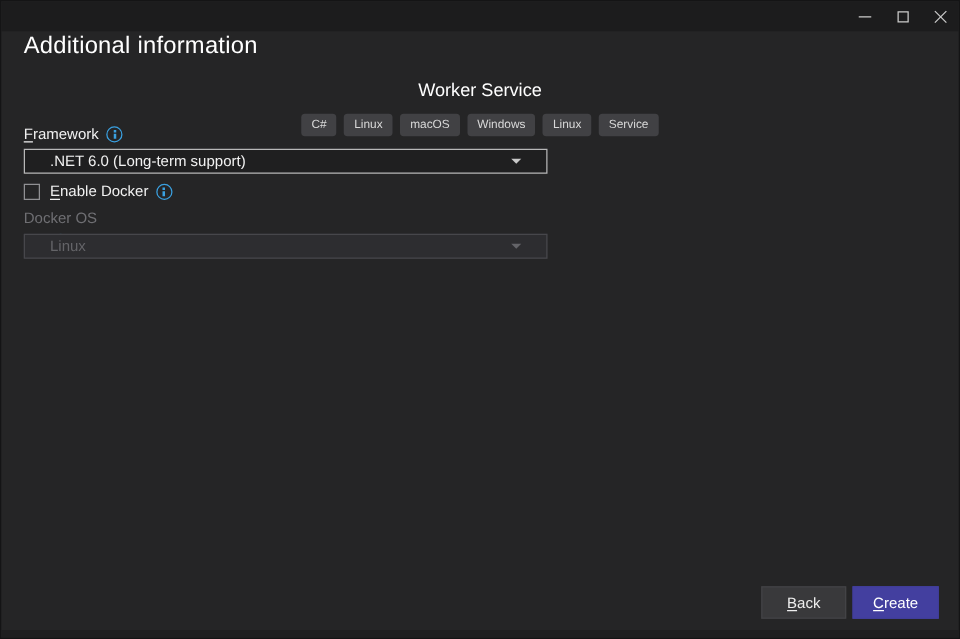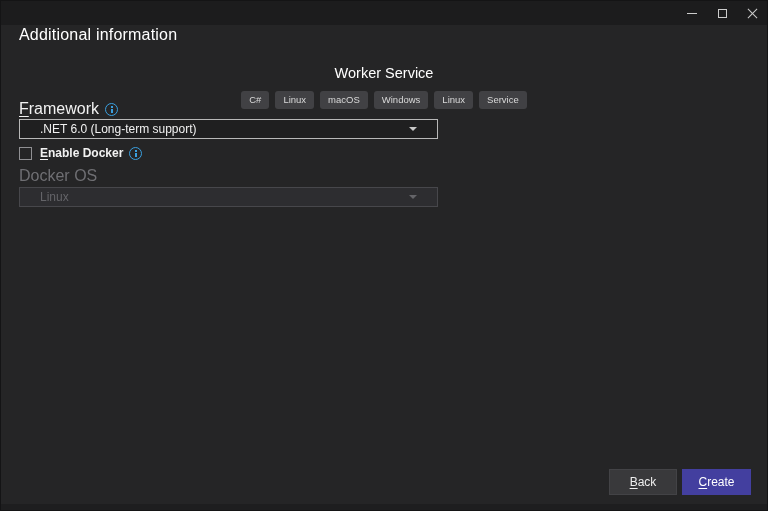--- a/index.html
+++ b/index.html
@@ -33,41 +33,41 @@
   .glyph-close::before, .glyph-close::after {
     content: ""; position: absolute; left: -1px; top: 5px;
     width: 13px; height: 1px; background: #cccccc;
   }
   .glyph-close::before { transform: rotate(45deg); }
   .glyph-close::after  { transform: rotate(-45deg); }
 
   
   .page-title {
     position: absolute; left: 18px; top: 25px;
-    font-size: 16px; font-weight: 400; color: #ffffff;
+    font-size: 19px; font-weight: 400; color: #ffffff;
     letter-spacing: .2px;
   }
   .template-row {
     position: absolute; left: 18px; top: 64px; right: 18px;
     display: flex; align-items: center; gap: 10px; flex-direction: column;
   }
   .template-name { font-size: 14.5px; font-weight: 500; color: #ffffff; }
   .tag-list { display: flex; align-items: center; gap: 6px; }
   .tag {
     background: #414144; color: #d9d9d9;
     font-size: 9.5px; line-height: 1;
     padding: 4px 8px; border-radius: 3px;
     white-space: nowrap;
   }
 
   
   .field-label-row {
     position: absolute; left: 18px;
     display: flex; align-items: center; gap: 6px;
-    font-size: 16px; color: #f1f1f1;
+    font-size: 12px; color: #f1f1f1;
   }
   .field-label-row.disabled { color: #6f6f73; flex-direction: column; }
 
   .info-icon {
     position: relative;
     width: 13px; height: 13px;
     border: 1px solid var(--info, #3aa0e0);
     border-radius: 50%;
     display: inline-block;
     flex: 0 0 auto;
@@ -104,21 +104,20 @@
     border-color: #47474b;
     color: #646468;
   }
   .select.disabled .caret { border-top-color: #646468; }
 
   .check-row {
     position: absolute; left: 18px;
     display: flex; align-items: center; gap: 6px;
     font-size: 12px; color: #f1f1f1;
     cursor: default;
-    font-weight: bold;
   }
   .checkbox {
     width: 13px; height: 13px;
     border: 1px solid #909093;
     background: transparent;
     flex: 0 0 auto;
   }
   .check-row .label { margin-left: 2px; }
 
   u { text-decoration: underline; text-underline-offset: 2px; }

